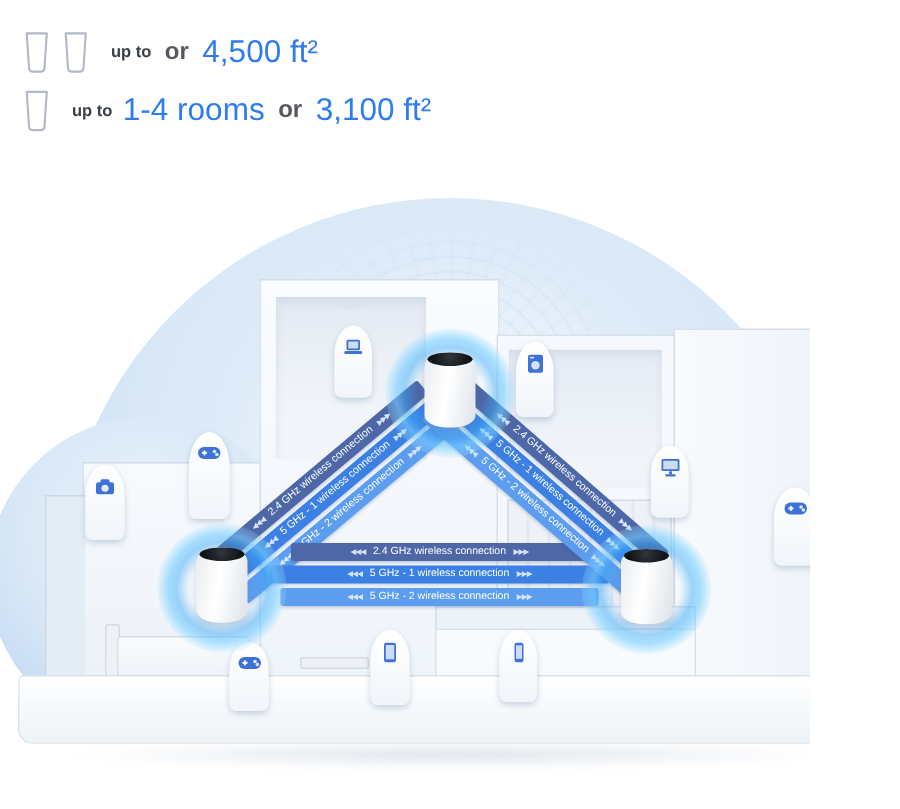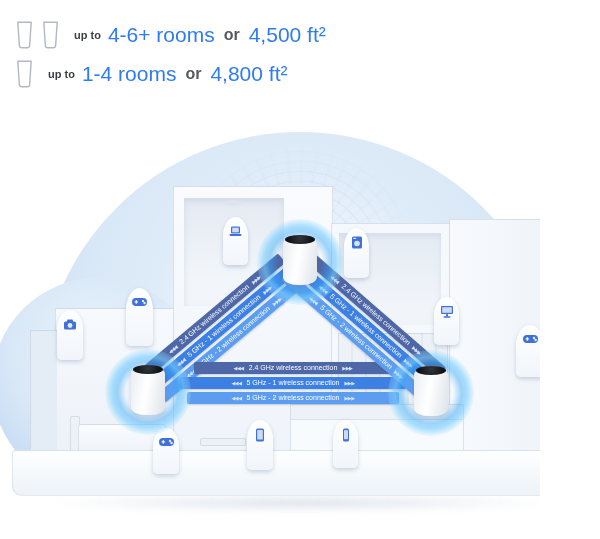--- a/index.html
+++ b/index.html
@@ -115,36 +115,35 @@
               <path d="M4 1.6 H18 L16.4 26 Q16.2 28.4 13.8 28.4 H8.2 Q5.8 28.4 5.6 26 Z" fill="none" stroke="#b2b9c4" stroke-width="1.5" stroke-linejoin="round"></path>
             </svg>
           </span>
         <span class="cup-icon">
             <svg width="21" height="30" viewBox="0 0 22 30">
               <path d="M4 1.6 H18 L16.4 26 Q16.2 28.4 13.8 28.4 H8.2 Q5.8 28.4 5.6 26 Z" fill="none" stroke="#b2b9c4" stroke-width="1.5" stroke-linejoin="round"></path>
             </svg>
           </span>
       </span>
       <span class="legend-prefix">up to</span>
-      <span class="legend-rooms">4-6+ rooms</span>
       <span class="legend-or">or</span>
       <span class="legend-area">4,500 ft²</span>
     </div>
     <div class="legend-row">
       <span class="cup-group">
         <span class="cup-icon">
             <svg width="21" height="30" viewBox="0 0 22 30">
               <path d="M4 1.6 H18 L16.4 26 Q16.2 28.4 13.8 28.4 H8.2 Q5.8 28.4 5.6 26 Z" fill="none" stroke="#b2b9c4" stroke-width="1.5" stroke-linejoin="round"></path>
             </svg>
           </span>
       </span>
       <span class="legend-prefix">up to</span>
       <span class="legend-rooms">1-4 rooms</span>
       <span class="legend-or">or</span>
-      <span class="legend-area">4,800 ft²</span>
+      <span class="legend-area">3,100 ft²</span>
     </div>
   </div>
 
   <div class="cloud-wrap">
     <div class="cloud cloud-dome"></div>
     <div class="cloud cloud-left"></div>
     <div class="cloud cloud-right"></div>
     <div class="cloud-core"></div>
   </div>
 

